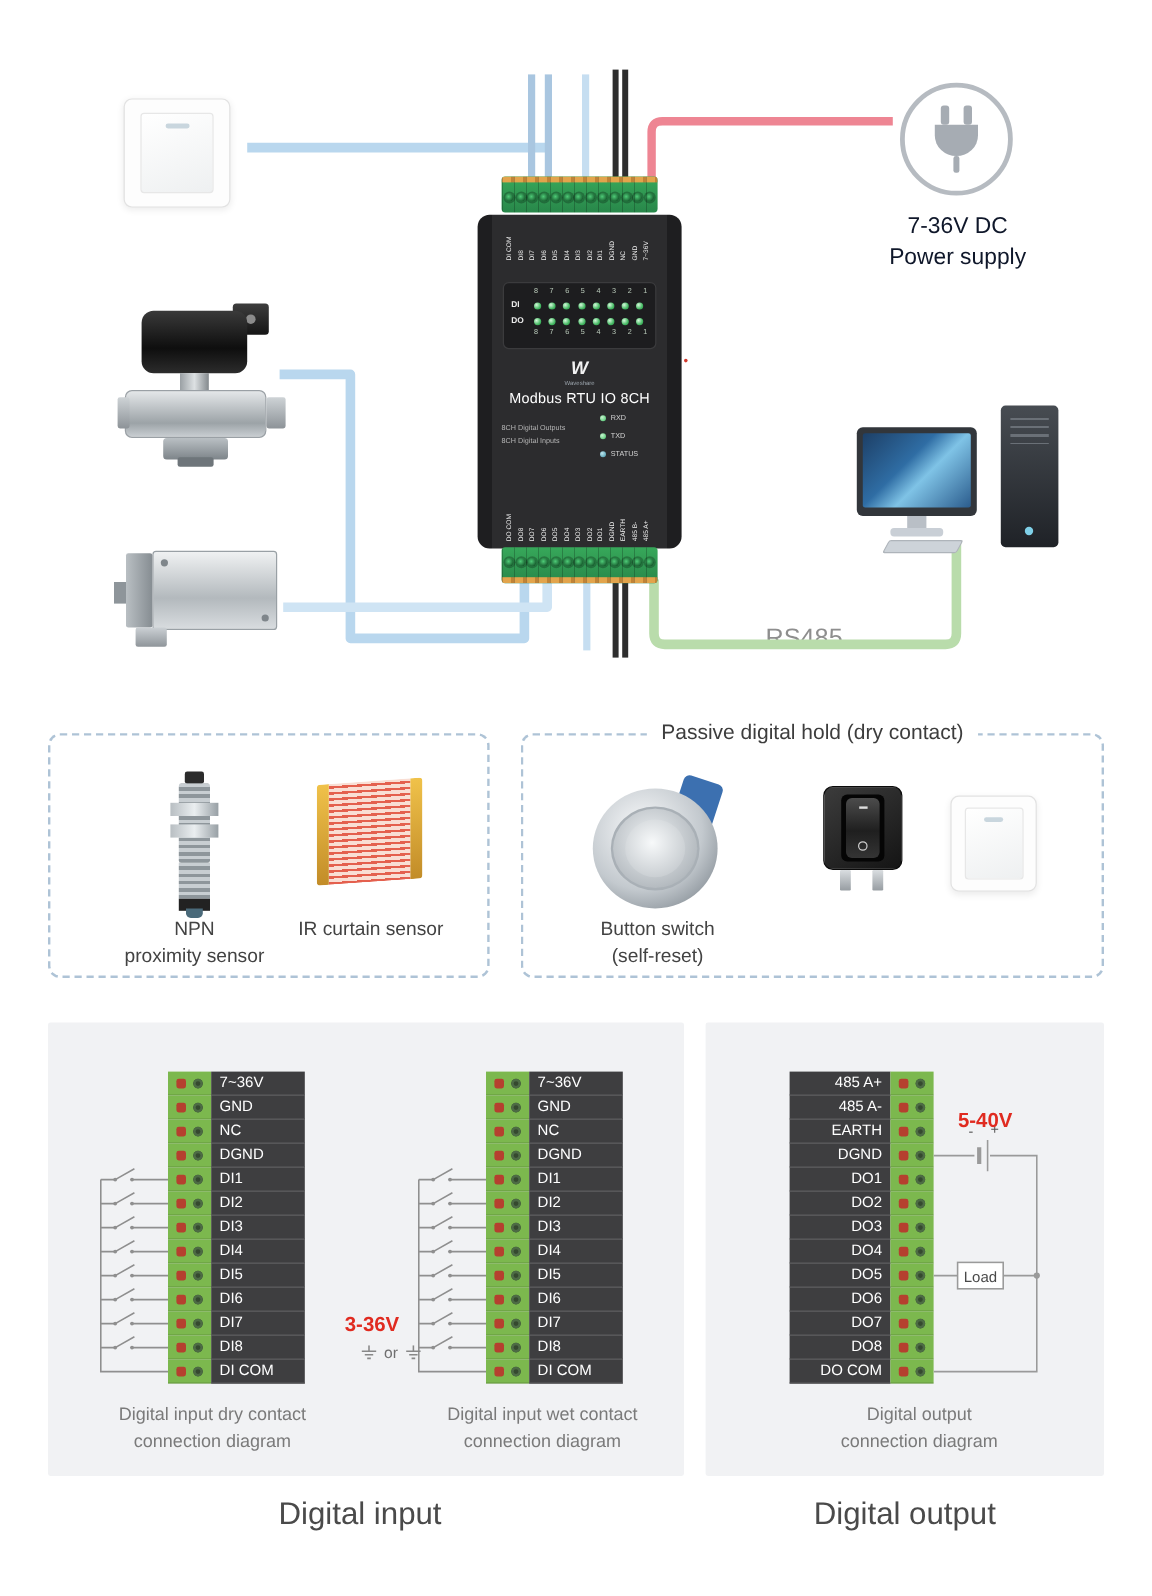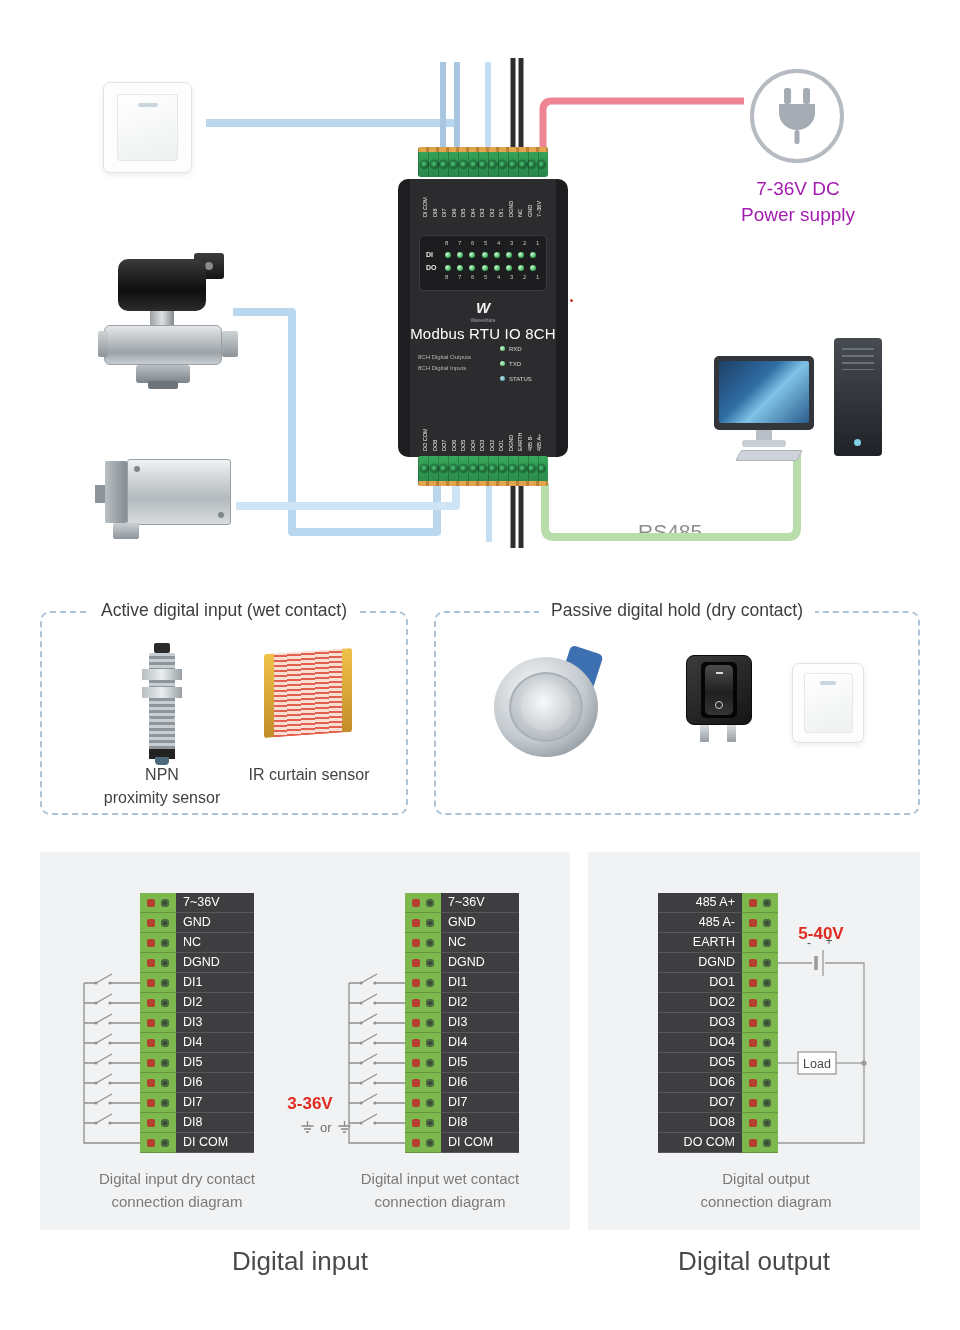--- a/index.html
+++ b/index.html
@@ -30,21 +30,21 @@
   .lock .plunger{position:absolute;left:0;top:30px;width:12px;height:18px;background:#8e959a}
   .lock .cap{position:absolute;left:10px;top:6px;width:22px;height:62px;background:linear-gradient(90deg,#b9bfc3,#868d92);border-radius:2px}
   .lock .lbody{position:absolute;left:32px;top:4px;width:104px;height:66px;background:linear-gradient(180deg,#eff1f2,#b3b9bd 60%,#d8dcdf);border:1px solid #99a0a5;border-radius:3px}
   .lock .lbody i{position:absolute;width:6px;height:6px;border-radius:50%;background:#7f868b}
   .lock .lbody i:first-child{left:6px;top:6px}
   .lock .lbody i:last-child{right:6px;bottom:6px}
   .lock .tab{position:absolute;left:18px;top:68px;width:26px;height:16px;background:linear-gradient(#cbd0d4,#8f959a);border-radius:2px}
 
   
   .plugcirc{width:94px;height:94px;border-radius:50%;border:4px solid #b6bbc1;background:#fff;display:flex;align-items:center;justify-content:center}
-  .powertext{font-size:19px;color:#a21caf;text-align:center;line-height:1.35}
+  .powertext{font-size:19px;color:#0f172a;text-align:center;line-height:1.35}
 
   
   .pc .tower{position:absolute;left:122px;top:2px;width:48px;height:118px;background:linear-gradient(180deg,#474c52,#1f2227);border-radius:4px}
   .pc .tower::before{content:"";position:absolute;left:8px;top:10px;right:8px;height:22px;background:repeating-linear-gradient(180deg,#6a7077 0 2px,transparent 2px 7px)}
   .pc .tower::after{content:"";position:absolute;left:20px;bottom:10px;width:7px;height:7px;border-radius:50%;background:#7fd0e8}
   .pc .mon{position:absolute;left:2px;top:20px;width:100px;height:74px;background:#32363b;border-radius:5px}
   .pc .scr{position:absolute;left:7px;top:25px;width:90px;height:62px;background:linear-gradient(135deg,#1d3f66 0%,#2f6da4 40%,#7fc3e6 58%,#2b5c8d 100%);border-radius:2px}
   .pc .neck{position:absolute;left:44px;top:94px;width:16px;height:10px;background:#b9bfc6}
   .pc .base{position:absolute;left:30px;top:104px;width:44px;height:7px;background:#c9cfd6;border-radius:3px}
   .pc .kbd{position:absolute;left:26px;top:114px;width:62px;height:11px;background:#cdd3d9;border:1px solid #aeb4ba;border-radius:2px;transform:skewX(-28deg)}
@@ -64,21 +64,21 @@
   .vlabels span{writing-mode:vertical-rl;transform:rotate(180deg);font-size:5.5px;line-height:1.4;color:#ececec;white-space:nowrap}
   .ledpanel{position:absolute;left:21px;top:56px;width:128px;height:56px;background:#1d1d1f;border:1px solid #3b3b3d;border-radius:5px;padding:4px 6px}
   .lednums{margin-left:19px;font-size:6px;color:#b9c9b9;word-spacing:8px;height:8px}
   .ledrow{display:flex;align-items:center;height:13px}
   .ledrow .lbl{width:16px;font-size:7px;font-weight:bold;color:#eaeaea}
   .ledrow i{width:6px;height:6px;border-radius:50%;margin:0 3.1px;background:radial-gradient(circle at 35% 35%,#d4f8da,#44b862 60%,#2d8f47)}
   .dlogo{position:absolute;left:0;top:120px;width:100%;text-align:center;color:#f2f2f2}
   .dlogo .w{font-size:15px;font-weight:bold;font-style:italic;position:relative}
   .dlogo .w::after{content:"";position:absolute;right:-5px;top:0;width:3px;height:3px;border-radius:50%;background:#d23a2e}
   .dlogo .bn{font-size:5px;color:#9aa3ab;margin-top:1px}
-  .dmodel{position:absolute;left:0;top:146px;width:100%;text-align:center;font-size:15px;color:#fff;letter-spacing:.2px}
+  .dmodel{position:absolute;left:0;top:146px;width:100%;text-align:center;font-size:12px;color:#fff;letter-spacing:.2px}
   .ddesc{position:absolute;left:20px;top:173px;font-size:6px;color:#b5b5b5;line-height:1.9}
   .sleds{position:absolute;left:102px;top:162px}
   .sled{display:flex;align-items:center;gap:4px;height:15px}
   .sled i{width:5px;height:5px;border-radius:50%}
   .sled:nth-child(1) i,.sled:nth-child(2) i{background:radial-gradient(circle at 35% 35%,#c9f5d1,#3fbd63)}
   .sled:nth-child(3) i{background:radial-gradient(circle at 35% 35%,#bfe6ee,#3f93a8)}
   .sled b{font-size:6px;font-weight:normal;color:#d6d6d6}
 
   
   .dashbox{position:absolute;border:2px dashed #aec3d6;border-radius:10px}
@@ -315,21 +315,20 @@
         <i></i>
         <i></i>
         <i></i>
         <i></i>
         <i></i>
       </div>
   </div>
 </div>
 
 <div class="dashbox" style="left:40px;top:611px;width:368px;height:204px">
-  <span class="btitle">Active digital input (wet contact)</span>
 
   <div class="abs npn" style="left:98px;top:30px;width:44px;height:122px">
     <i class="c1"></i>
       <i class="th1"></i>
       <i class="n1"></i>
       <i class="n2"></i>
       <i class="th2"></i>
       <i class="bb"></i>
       <i class="tip"></i>
   </div>
@@ -349,20 +348,24 @@
 </div>
 
 <div class="dashbox" style="left:434px;top:611px;width:486px;height:204px">
   <span class="btitle">Passive digital hold (dry contact)</span>
 
   <div class="abs btnsw" style="left:56px;top:34px;width:110px;height:112px">
     <div class="blue"></div>
       <div class="r1"></div>
       <div class="r2"></div>
       <div class="r3"></div>
+  </div>
+  <div class="slabel" style="left:22px;top:150px;width:180px">
+    <div>Button switch</div>
+    <div>(self-reset)</div>
   </div>
 
   <div class="abs rocker" style="left:250px;top:42px;width:66px;height:88px">
     <div class="rbody"></div>
       <div class="hole"></div>
       <div class="key"></div>
       <div class="m1"></div>
       <div class="m0"></div>
       <div class="p1"></div>
       <div class="p2"></div>
@@ -750,21 +753,21 @@
   <text x="31" y="54" font-size="12" fill="#555" text-anchor="middle">-</text>
   <text x="51" y="52" font-size="12" fill="#555" text-anchor="middle">+</text>
   <text x="39" y="175" font-size="12.5" fill="#4a4a4a" text-anchor="middle">Load</text>
 </svg>
 <div class="redv" style="left:786px;top:924px;width:70px">5-40V</div>
 
 <div class="caption" style="left:77px;top:1167px">
   <div>Digital input dry contact</div>
     <div>connection diagram</div>
 </div>
-<div class="caption" style="left:340px;top:1167px">
+<div class="caption" style="left:352px;top:1167px">
   <div>Digital input wet contact</div>
     <div>connection diagram</div>
 </div>
 <div class="caption" style="left:666px;top:1167px">
   <div>Digital output</div>
     <div>connection diagram</div>
 </div>
 <div class="sectitle" style="left:150px;top:1246px">Digital input</div>
 <div class="sectitle" style="left:604px;top:1246px">Digital output</div>
 

